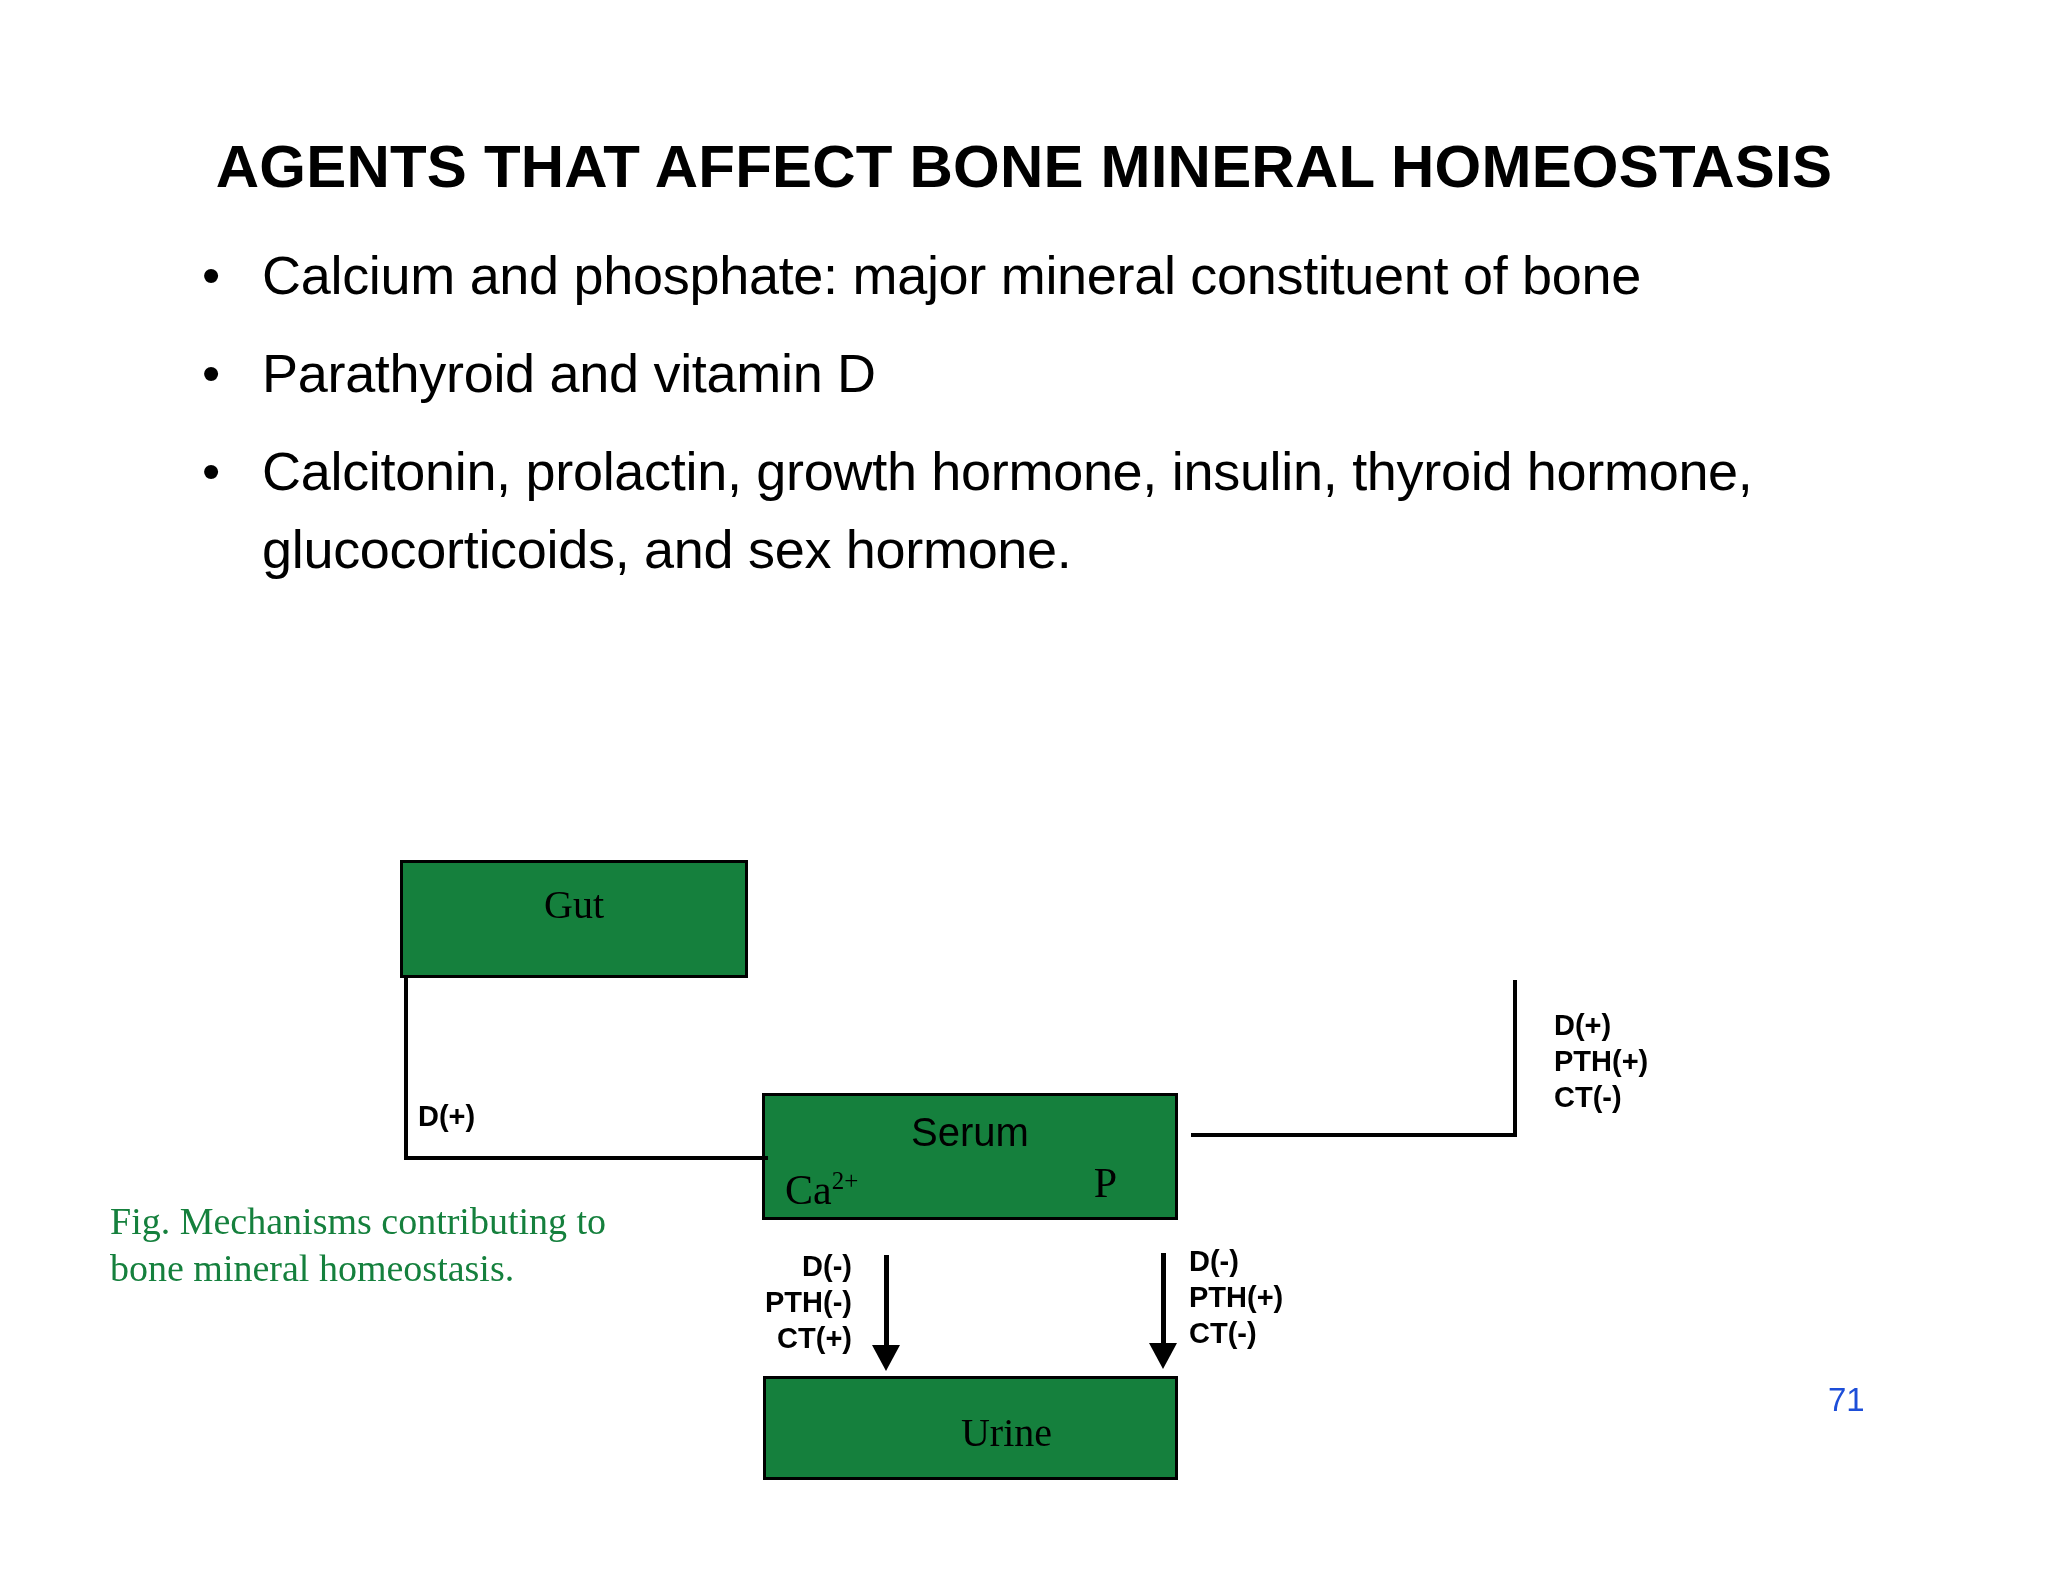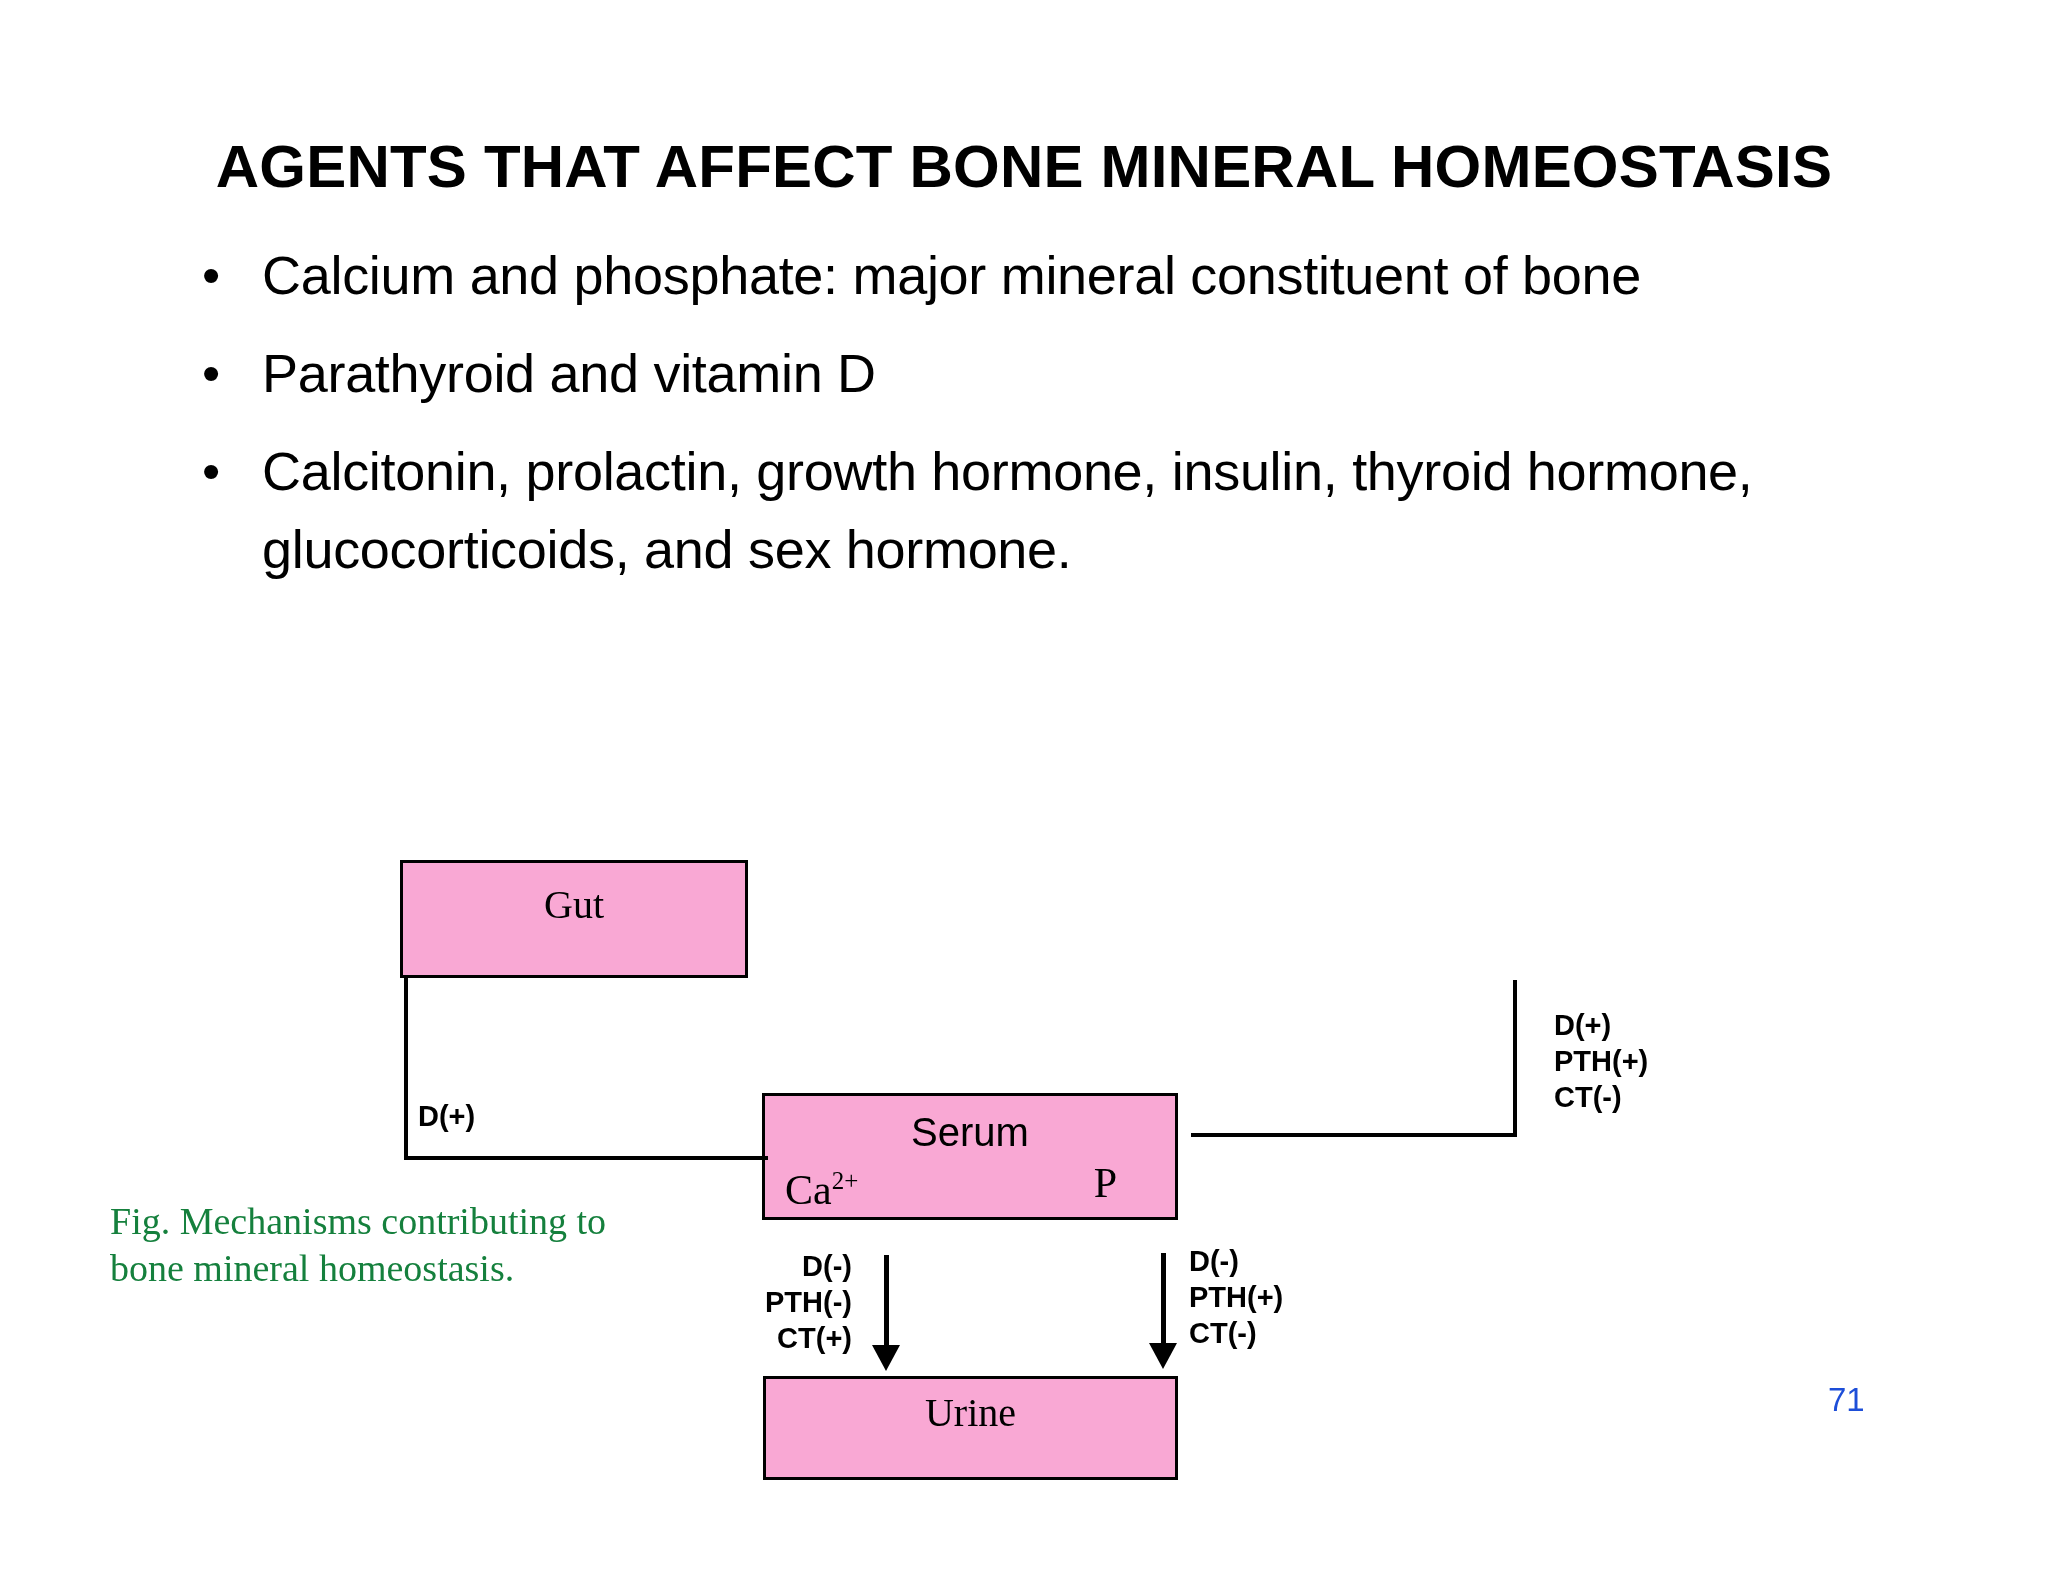--- a/index.html
+++ b/index.html
@@ -70,21 +70,21 @@
   #diagram {
     position: absolute;
     left: 0;
     top: 0;
     width: 2048px;
     height: 1582px;
   }
   .dbox {
     position: absolute;
     border: 3px solid #000000;
-    background: #f9a8d4;
+    background: #15803d;
     box-sizing: border-box;
   }
   .dbox-label {
     position: absolute;
     left: 0;
     width: 100%;
     text-align: center;
     font-family: "Liberation Serif", serif;
     font-size: 40px;
     line-height: 44px;
@@ -106,21 +106,21 @@
     font-family: "Liberation Serif", serif;
     font-size: 42px; line-height: 46px;
   }
   .box-serum .serum-ca sup { font-size: 25px; vertical-align: super; }
   .box-serum .serum-p {
     position: absolute; right: 58px; top: 64px;
     font-family: "Liberation Serif", serif;
     font-size: 42px; line-height: 46px;
   }
   .box-urine    { left: 763px;  top: 1376px; width: 415px; height: 104px; }
-  .box-urine .dbox-label { top: 12px; }
+  .box-urine .dbox-label { top: 32px; padding-left: 36px; }
 
   
   .stroke { position: absolute; background: #000000; }
   .v-gut   { left: 404px;  top: 978px;  width: 4px;  height: 182px; }
   .h-gut   { left: 404px;  top: 1156px; width: 364px; height: 4px;  }
   .v-bone  { left: 1513px; top: 980px;  width: 4px;  height: 157px; }
   .h-bone  { left: 1191px; top: 1133px; width: 326px; height: 4px;  }
 
   
   .arrow-shaft { position: absolute; background: #000000; width: 5px; }

